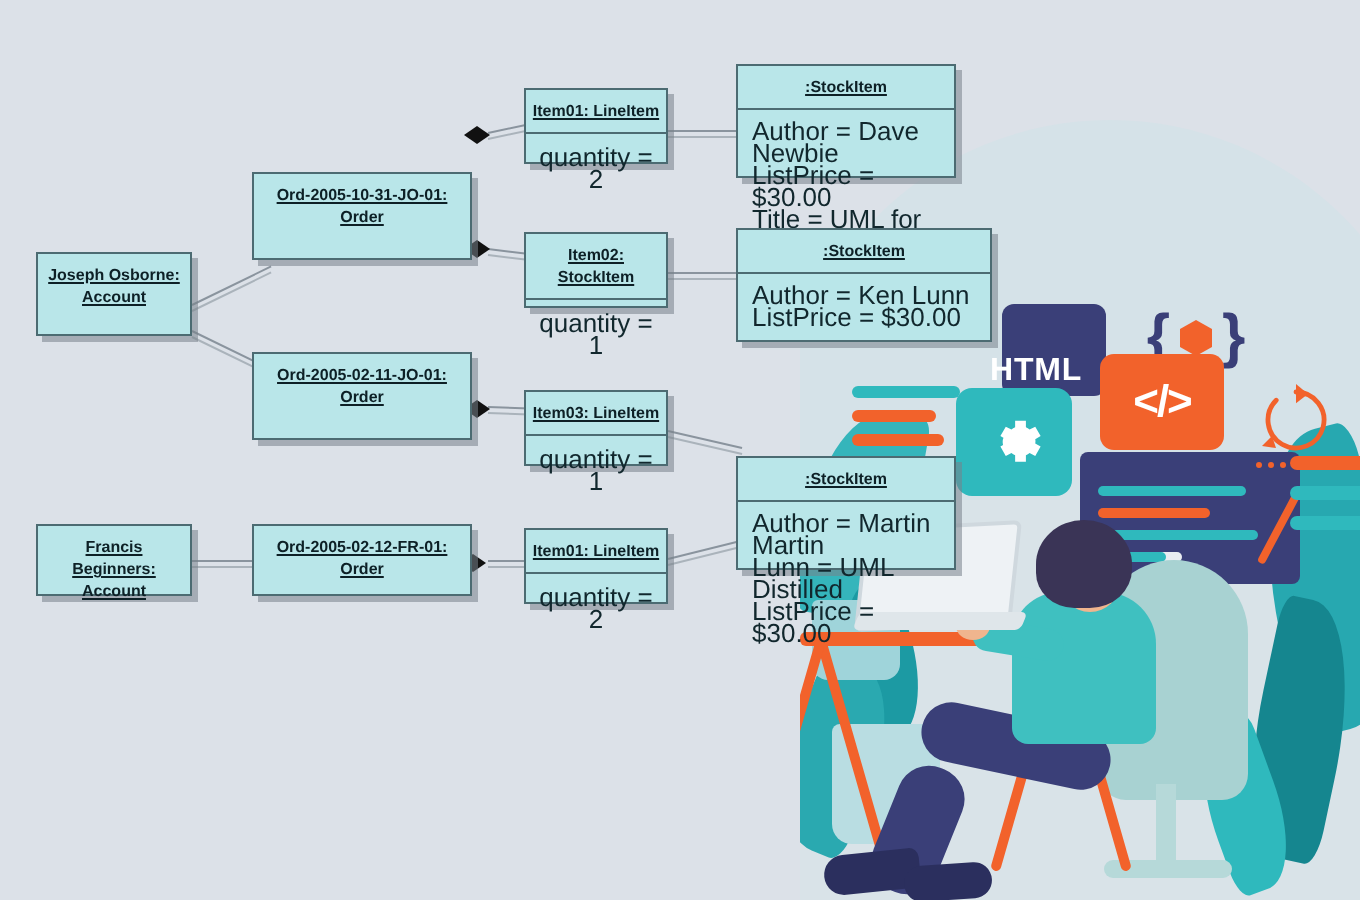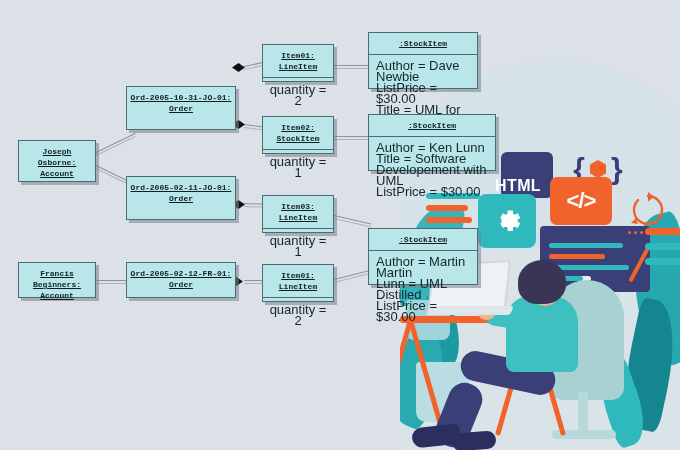--- a/index.html
+++ b/index.html
@@ -81,21 +81,21 @@
   .p-shoe{position:absolute;left:12px;top:426px;width:48px;height:20px;background:#2b2f5e;border-radius:12px 6px 6px 12px;transform:rotate(-6deg);}
   .p-shoe2{position:absolute;left:52px;top:432px;width:44px;height:18px;background:#2b2f5e;border-radius:10px;transform:rotate(-4deg);}
 
   
   .wire{position:absolute;background:#8a949e;height:1px;transform-origin:left center;}
   .wire2{position:absolute;background:#aab3bb;height:1px;transform-origin:left center;}
   .diamond{position:absolute;width:13px;height:9px;background:#111;
     clip-path:polygon(0 50%,50% 0,100% 50%,50% 100%);}
 
   .node{position:absolute;background:#b9e6e9;border:1px solid #4c6b72;box-shadow:3px 3px 0 rgba(120,130,138,.55);box-sizing:border-box;}
-  .node .hdr{text-align:center;font-weight:bold;color:#0d2026;font-size:8px;line-height:11px;padding:5px 3px;font-family:Liberation Mono, monospace;}
+  .node .hdr{text-align:center;font-weight:bold;color:#0d2026;font-size:8px;line-height:11px;padding:5px 3px;}
   .node .hdr u{text-decoration:underline;}
   .node .div{height:1px;background:#4c6b72;}
   .node .body{font-size:13px;color:#11272d;line-height:11px;padding:5px 7px;}
   .node.attrc .body{text-align:center;padding:6px 4px;}
 </style>
 </head>
 <body>
 
 <div id="stage">
 
@@ -215,21 +215,21 @@
 
   <div class="wire" style="left:334px;top:65px;width:34px;"></div>
   <div class="wire2" style="left:334px;top:68px;width:34px;"></div>
   <div class="wire" style="left:334px;top:136px;width:34px;"></div>
   <div class="wire2" style="left:334px;top:139px;width:34px;"></div>
   <div class="wire" style="left:334px;top:215px;width:38px;transform:rotate(13deg);"></div>
   <div class="wire2" style="left:334px;top:218px;width:38px;transform:rotate(13deg);"></div>
   <div class="wire" style="left:334px;top:279px;width:42px;transform:rotate(-14deg);"></div>
   <div class="wire2" style="left:334px;top:282px;width:42px;transform:rotate(-14deg);"></div>
 
-  <div class="node" style="left:18px;top:140px;width:78px;height:42px;">
+  <div class="node" style="left:18px;top:126px;width:78px;height:42px;">
     <div class="hdr">
       <u>Joseph Osborne:</u><br>
       <u>Account</u>
     </div>
   </div>
 
   <div class="node" style="left:18px;top:262px;width:78px;height:36px;">
     <div class="hdr">
       <u>Francis Beginners:</u><br>
       <u>Account</u>
@@ -289,21 +289,20 @@
       <div>ListPrice = $30.00</div>
       <div>Title = UML for Beginners</div>
     </div>
   </div>
 
   <div class="node" style="left:368px;top:114px;width:128px;height:57px;">
     <div class="hdr"><u>:StockItem</u></div>
     <div class="div"></div>
     <div class="body">
       <div>Author = Ken Lunn</div>
-      <div>Title = Software Developement with UML</div>
       <div>ListPrice = $30.00</div>
     </div>
   </div>
 
   <div class="node" style="left:368px;top:228px;width:110px;height:57px;">
     <div class="hdr"><u>:StockItem</u></div>
     <div class="div"></div>
     <div class="body">
       <div>Author = Martin Martin</div>
       <div>Lunn = UML Distilled</div>

